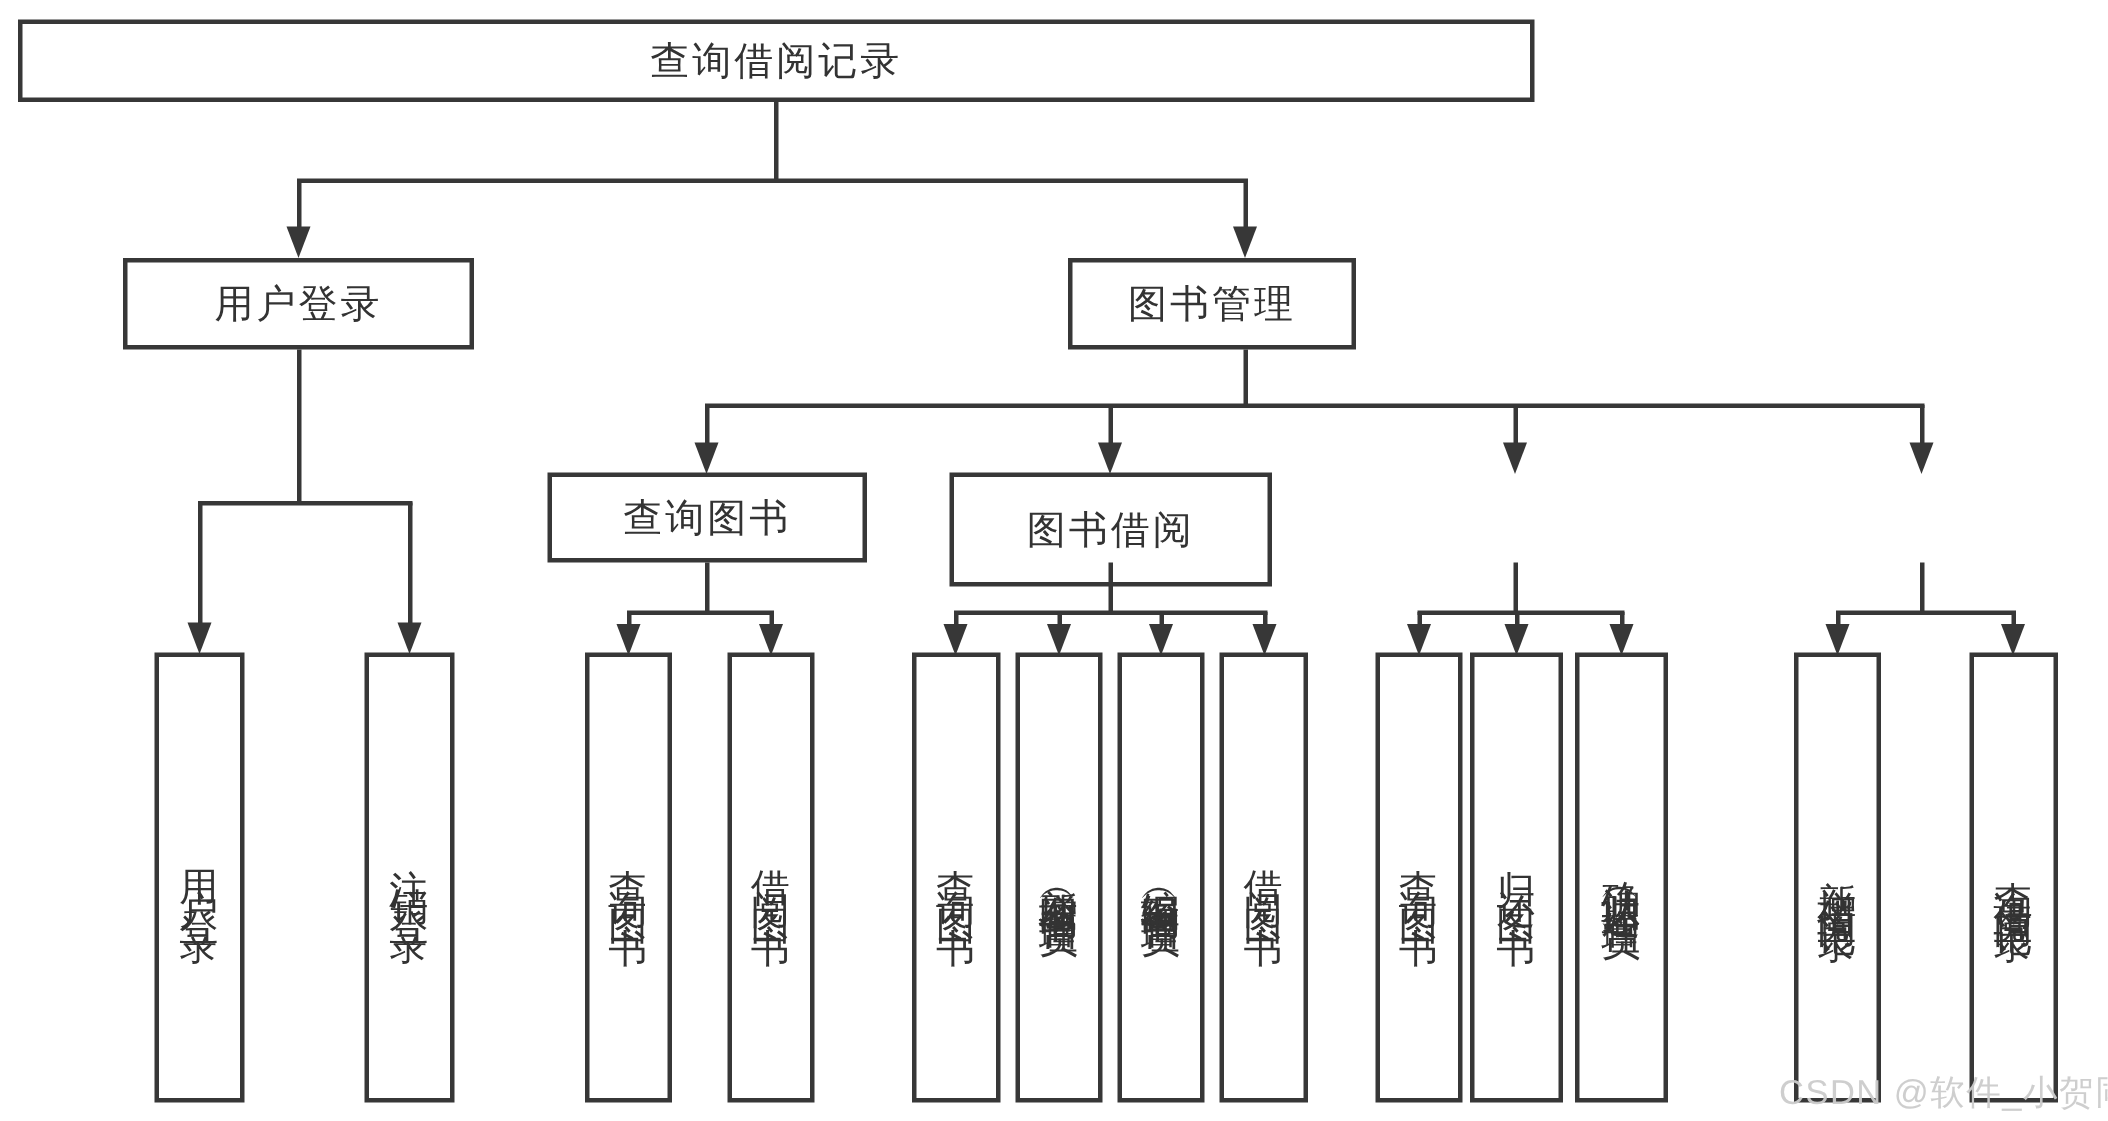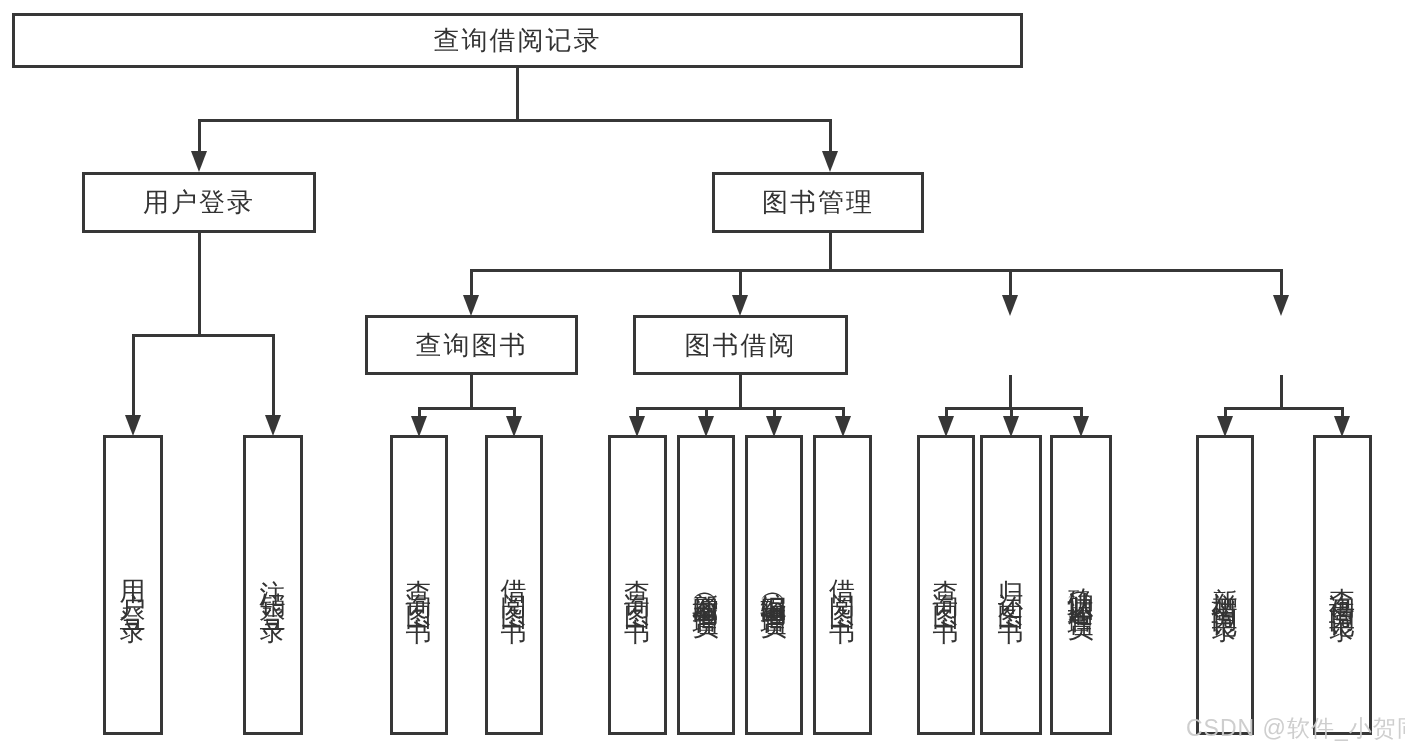--- a/index.html
+++ b/index.html
@@ -31,28 +31,28 @@
 
 <div id="canvas">
 
   <div class="node hnode" style="left:12px;top:13px;width:1011px;height:55px">
     <span>查询借阅记录</span>
   </div>
 
   <div class="node hnode" style="left:82px;top:172px;width:234px;height:61px">
     <span>用户登录</span>
   </div>
-  <div class="node hnode" style="left:712px;top:172px;width:212px;height:61px">
+  <div class="node hnode" style="left:712px;top:172px;width:192px;height:61px">
     <span>图书管理</span>
   </div>
 
   <div class="node hnode" style="left:365px;top:315px;width:213px;height:60px">
     <span>查询图书</span>
   </div>
-  <div class="node hnode" style="left:633px;top:315px;width:215px;height:60px">
+  <div class="node hnode" style="left:633px;top:315px;width:215px;height:76px">
     <span>图书借阅</span>
   </div>
 
   <div class="node leaf s4" style="left:103px;top:435px;width:60px;height:300px">
     <span>用户登录</span>
   </div>
   <div class="node leaf s4" style="left:243px;top:435px;width:60px;height:300px">
     <span>注销登录</span>
   </div>
 

